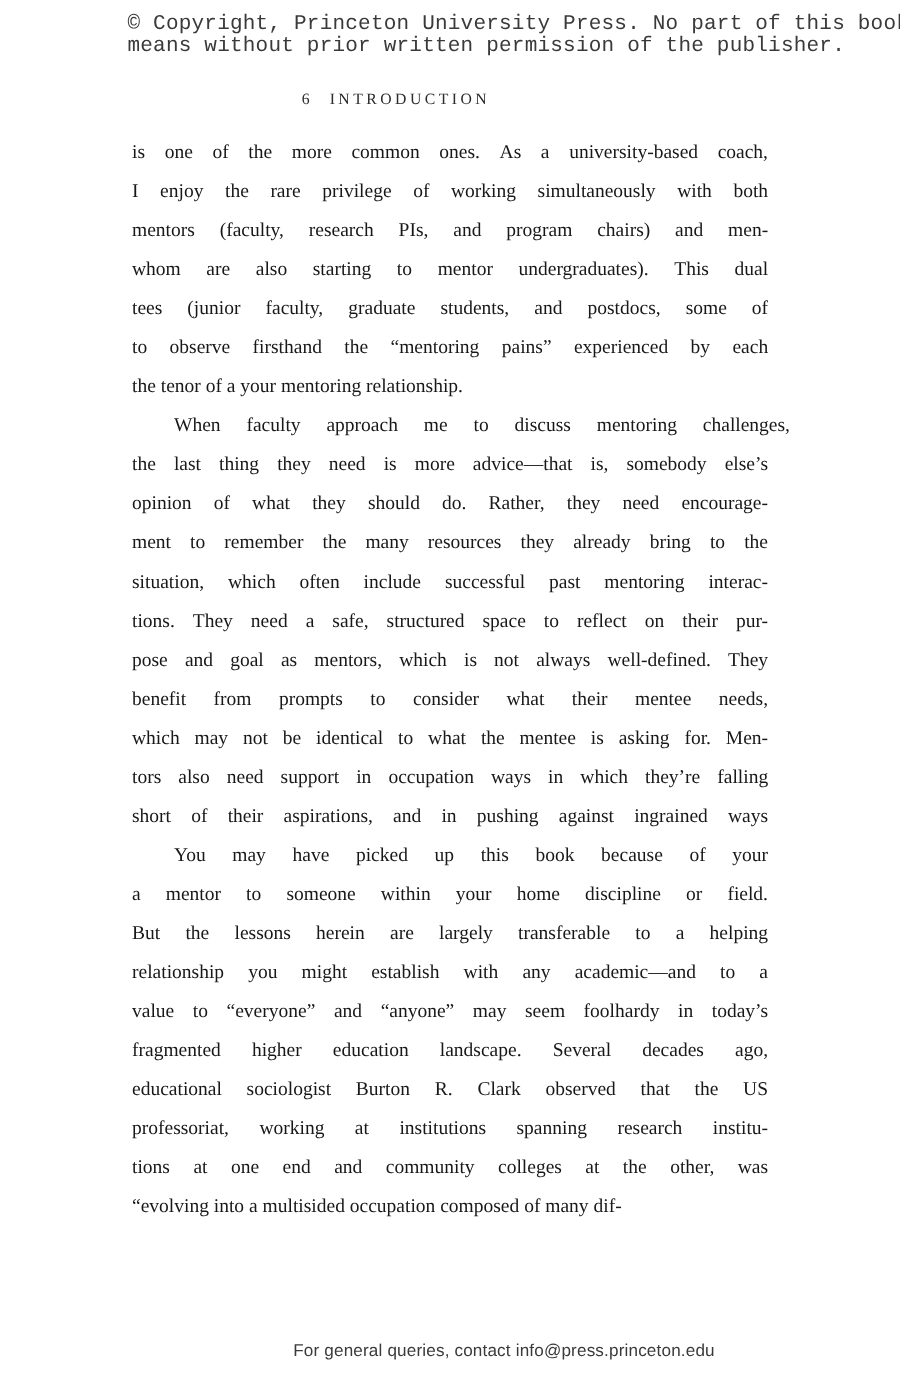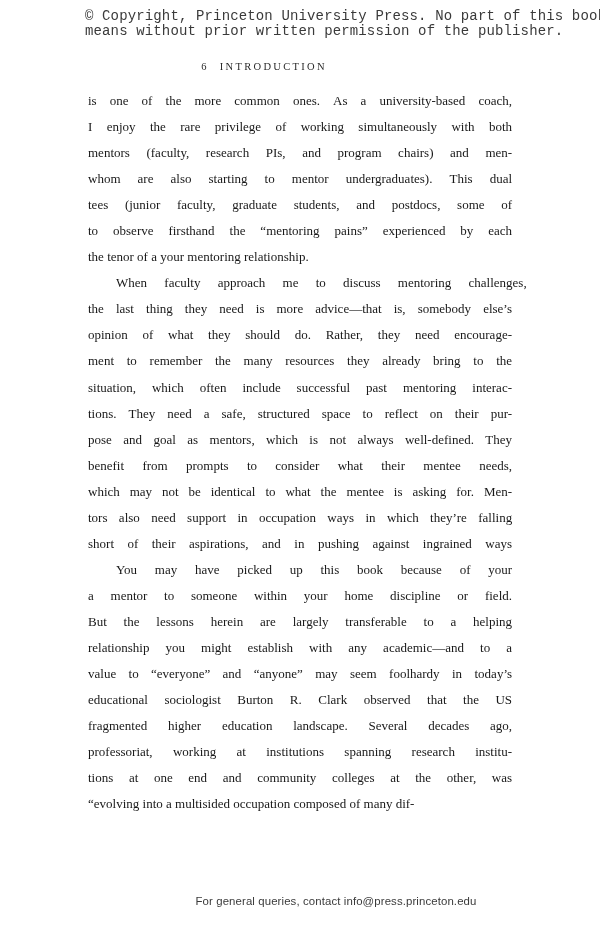--- a/index.html
+++ b/index.html
@@ -133,22 +133,22 @@
       <span class="text-line"><span class="w">which</span> <span class="w">may</span> <span class="w">not</span> <span class="w">be</span> <span class="w">identical</span> <span class="w">to</span> <span class="w">what</span> <span class="w">the</span> <span class="w">mentee</span> <span class="w">is</span> <span class="w">asking</span> <span class="w">for.</span> <span class="w">Men-</span></span>
       <span class="text-line"><span class="w">tors</span> <span class="w">also</span> <span class="w">need</span> <span class="w">support</span> <span class="w">in</span> <span class="w">occupation</span> <span class="w">ways</span> <span class="w">in</span> <span class="w">which</span> <span class="w">they’re</span> <span class="w">falling</span></span>
       <span class="text-line"><span class="w">short</span> <span class="w">of</span> <span class="w">their</span> <span class="w">aspirations,</span> <span class="w">and</span> <span class="w">in</span> <span class="w">pushing</span> <span class="w">against</span> <span class="w">ingrained</span> <span class="w">ways</span></span>
     </p>
     <p class="body-paragraph">
       <span class="text-line indent"><span class="w">You</span> <span class="w">may</span> <span class="w">have</span> <span class="w">picked</span> <span class="w">up</span> <span class="w">this</span> <span class="w">book</span> <span class="w">because</span> <span class="w">of</span> <span class="w">your</span>  </span>
       <span class="text-line"><span class="w">a</span> <span class="w">mentor</span> <span class="w">to</span> <span class="w">someone</span> <span class="w">within</span> <span class="w">your</span> <span class="w">home</span> <span class="w">discipline</span> <span class="w">or</span> <span class="w">field.</span></span>
       <span class="text-line"><span class="w">But</span> <span class="w">the</span> <span class="w">lessons</span> <span class="w">herein</span> <span class="w">are</span> <span class="w">largely</span> <span class="w">transferable</span> <span class="w">to</span> <span class="w">a</span> <span class="w">helping</span></span>
       <span class="text-line"><span class="w">relationship</span> <span class="w">you</span> <span class="w">might</span> <span class="w">establish</span> <span class="w">with</span> <span class="w">any</span> <span class="w">academic—and</span> <span class="w">to</span> <span class="w">a</span></span>
       <span class="text-line"><span class="w">value</span> <span class="w">to</span> <span class="w">“everyone”</span> <span class="w">and</span> <span class="w">“anyone”</span> <span class="w">may</span> <span class="w">seem</span> <span class="w">foolhardy</span> <span class="w">in</span> <span class="w">today’s</span></span>
+      <span class="text-line"><span class="w">fragmented</span> <span class="w">higher</span> <span class="w">education</span> <span class="w">landscape.</span> <span class="w">Several</span> <span class="w">decades</span> <span class="w">ago,</span></span>
       <span class="text-line"><span class="w">educational</span> <span class="w">sociologist</span> <span class="w">Burton</span> <span class="w">R.</span> <span class="w">Clark</span> <span class="w">observed</span> <span class="w">that</span> <span class="w">the</span> <span class="w">US</span></span>
-      <span class="text-line"><span class="w">fragmented</span> <span class="w">higher</span> <span class="w">education</span> <span class="w">landscape.</span> <span class="w">Several</span> <span class="w">decades</span> <span class="w">ago,</span></span>
       <span class="text-line"><span class="w">professoriat,</span> <span class="w">working</span> <span class="w">at</span> <span class="w">institutions</span> <span class="w">spanning</span> <span class="w">research</span> <span class="w">institu-</span></span>
       <span class="text-line"><span class="w">tions</span> <span class="w">at</span> <span class="w">one</span> <span class="w">end</span> <span class="w">and</span> <span class="w">community</span> <span class="w">colleges</span> <span class="w">at</span> <span class="w">the</span> <span class="w">other,</span> <span class="w">was</span></span>
       <span class="text-line last"><span class="w">“evolving</span> <span class="w">into</span> <span class="w">a</span> <span class="w">multisided</span> <span class="w">occupation</span> <span class="w">composed</span> <span class="w">of</span> <span class="w">many</span> <span class="w">dif-</span></span>
     </p>
   </div>
 
 <div class="page-footer">
   <span>For general queries, contact info@press.princeton.edu</span>
 </div>
 

